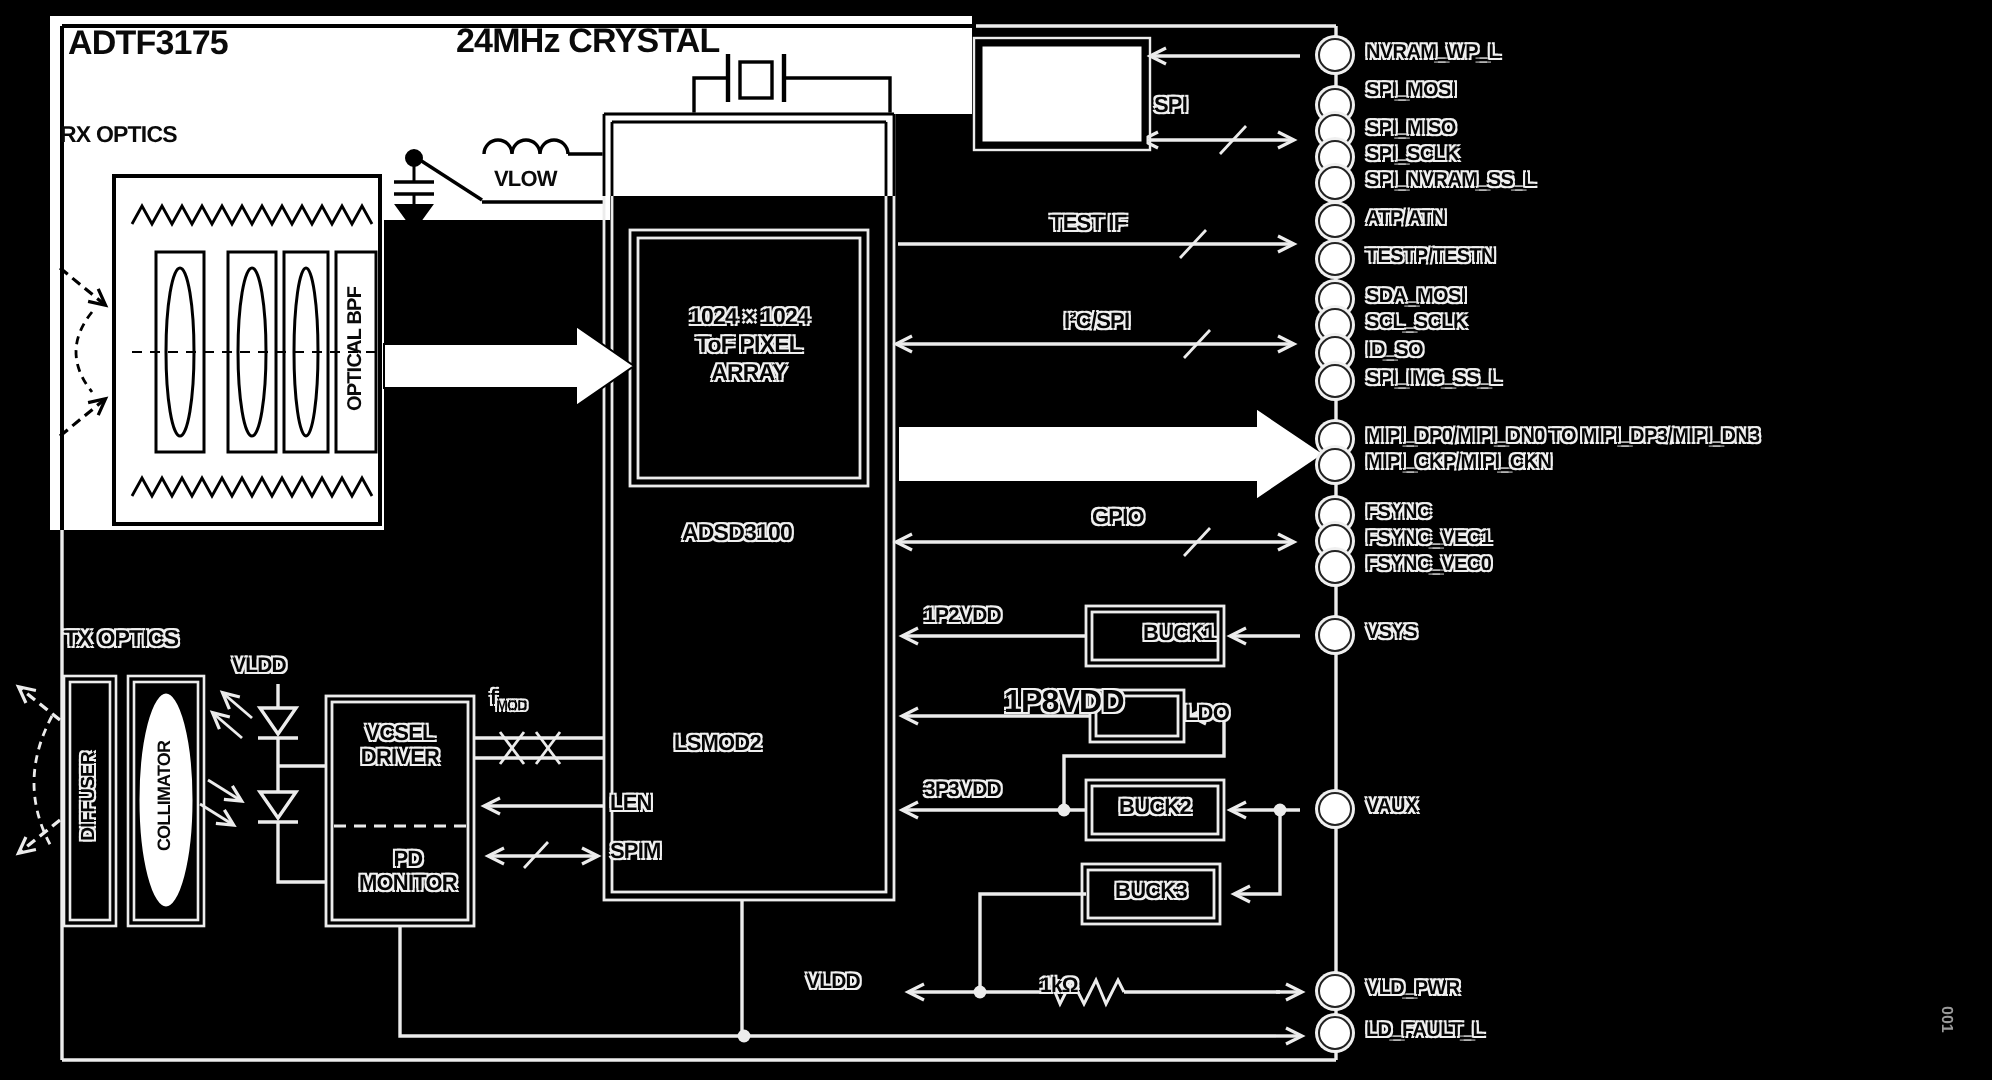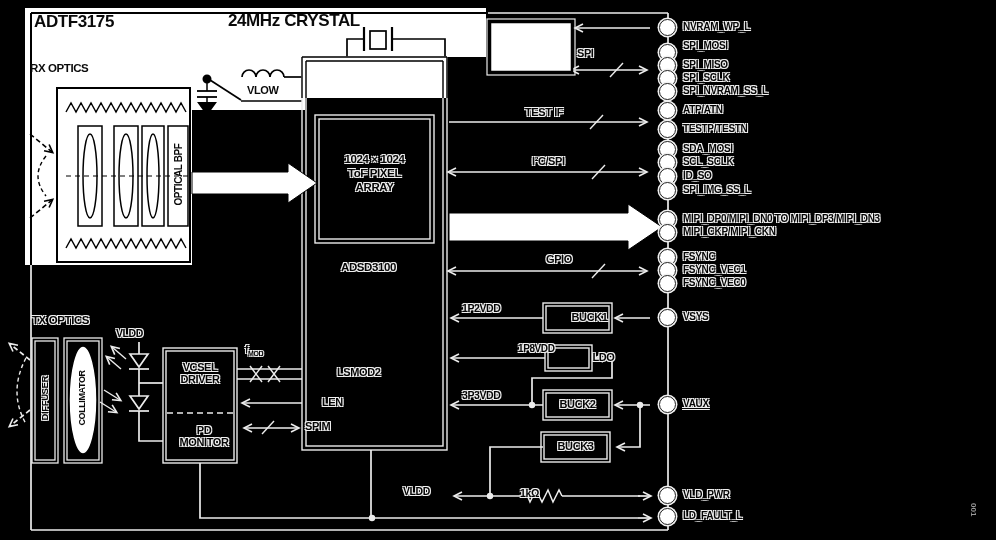--- a/index.html
+++ b/index.html
@@ -200,38 +200,38 @@
 
   <div class="lbl hollow ctr" style="left:166px;top:361px;width:68px;font-size:11px;">
     <div>VCSEL</div>
       <div>DRIVER</div>
   </div>
   <div class="lbl hollow ctr" style="left:166px;top:424px;width:76px;font-size:11px;">
     <div>PD</div>
       <div>MONITOR</div>
   </div>
   <div class="lbl hollow" style="left:305px;top:366px;font-size:11px;padding-left:32px;">LSMOD2</div>
-  <div class="lbl hollow" style="left:305px;top:396px;font-size:11px;margin-left:17px;">LEN</div>
+  <div class="lbl hollow" style="left:305px;top:396px;font-size:11px;">LEN</div>
   <div class="lbl hollow" style="left:305px;top:420px;font-size:11px;">SPIM</div>
 
   <div class="lbl hollow ctr" style="left:319px;top:152px;width:111px;font-size:11.5px;line-height:14px;">
     <div>1024 × 1024</div>
       <div>ToF PIXEL</div>
       <div>ARRAY</div>
   </div>
   <div class="lbl hollow" style="left:341px;top:261px;font-size:11.5px;">ADSD3100</div>
 
   <div class="lbl hollow" style="left:577px;top:47px;font-size:11px;">SPI</div>
 
   <div class="lbl hollow" style="left:525px;top:106px;font-size:11px;">TEST IF</div>
   <div class="lbl hollow" style="left:532px;top:155px;font-size:11px;">I²C/SPI</div>
   <div class="lbl hollow" style="left:546px;top:253px;font-size:11px;">GPIO</div>
 
   <div class="lbl hollow" style="left:462px;top:303px;font-size:10.5px;">1P2VDD</div>
-  <div class="lbl hollow" style="left:485px;top:343px;font-size:10px;padding-left:33px;">1P8VDD</div>
+  <div class="lbl hollow" style="left:469px;top:343px;font-size:16px;padding-left:33px;">1P8VDD</div>
   <div class="lbl hollow" style="left:462px;top:390px;font-size:10.5px;">3P3VDD</div>
   <div class="lbl hollow ctr" style="left:546px;top:311px;width:63px;font-size:11px;margin-left:12px;">BUCK1</div>
   <div class="lbl hollow ctr" style="left:548px;top:351px;width:41px;font-size:11px;padding-left:35px;">LDO</div>
   <div class="lbl hollow ctr" style="left:546px;top:398px;width:63px;font-size:11px;">BUCK2</div>
   <div class="lbl hollow ctr" style="left:544px;top:440px;width:63px;font-size:11px;">BUCK3</div>
   <div class="lbl hollow" style="left:403px;top:486px;font-size:10.5px;">VLDD</div>
   <div class="lbl hollow" style="left:520px;top:472px;font-size:10.5px;margin-top:16px;">1kΩ</div>
 
   <div class="fig-code">001</div>
 
@@ -264,19 +264,19 @@
       <div class="pin-label hollow" style="top: 226px;">MIPI_CKP/MIPI_CKN</div>
       <div class="pin-circle" style="top: 249px;"></div>
       <div class="pin-label hollow" style="top: 251px;">FSYNC</div>
       <div class="pin-circle" style="top: 262px;"></div>
       <div class="pin-label hollow" style="top: 264px;">FSYNC_VEC1</div>
       <div class="pin-circle" style="top: 275px;"></div>
       <div class="pin-label hollow" style="top: 277px;">FSYNC_VEC0</div>
       <div class="pin-circle" style="top: 309px;"></div>
       <div class="pin-label hollow" style="top: 311px;">VSYS</div>
       <div class="pin-circle" style="top: 396px;"></div>
-      <div class="pin-label hollow" style="top: 398px; text-decoration: underline;">VAUX</div>
+      <div class="pin-label hollow" style="top: 398px;">VAUX</div>
       <div class="pin-circle" style="top: 487px;"></div>
       <div class="pin-label hollow" style="top: 489px;">VLD_PWR</div>
       <div class="pin-circle" style="top: 508px;"></div>
       <div class="pin-label hollow" style="top: 510px;">LD_FAULT_L</div>
     </div>
 </div>
 
 </body></html>

